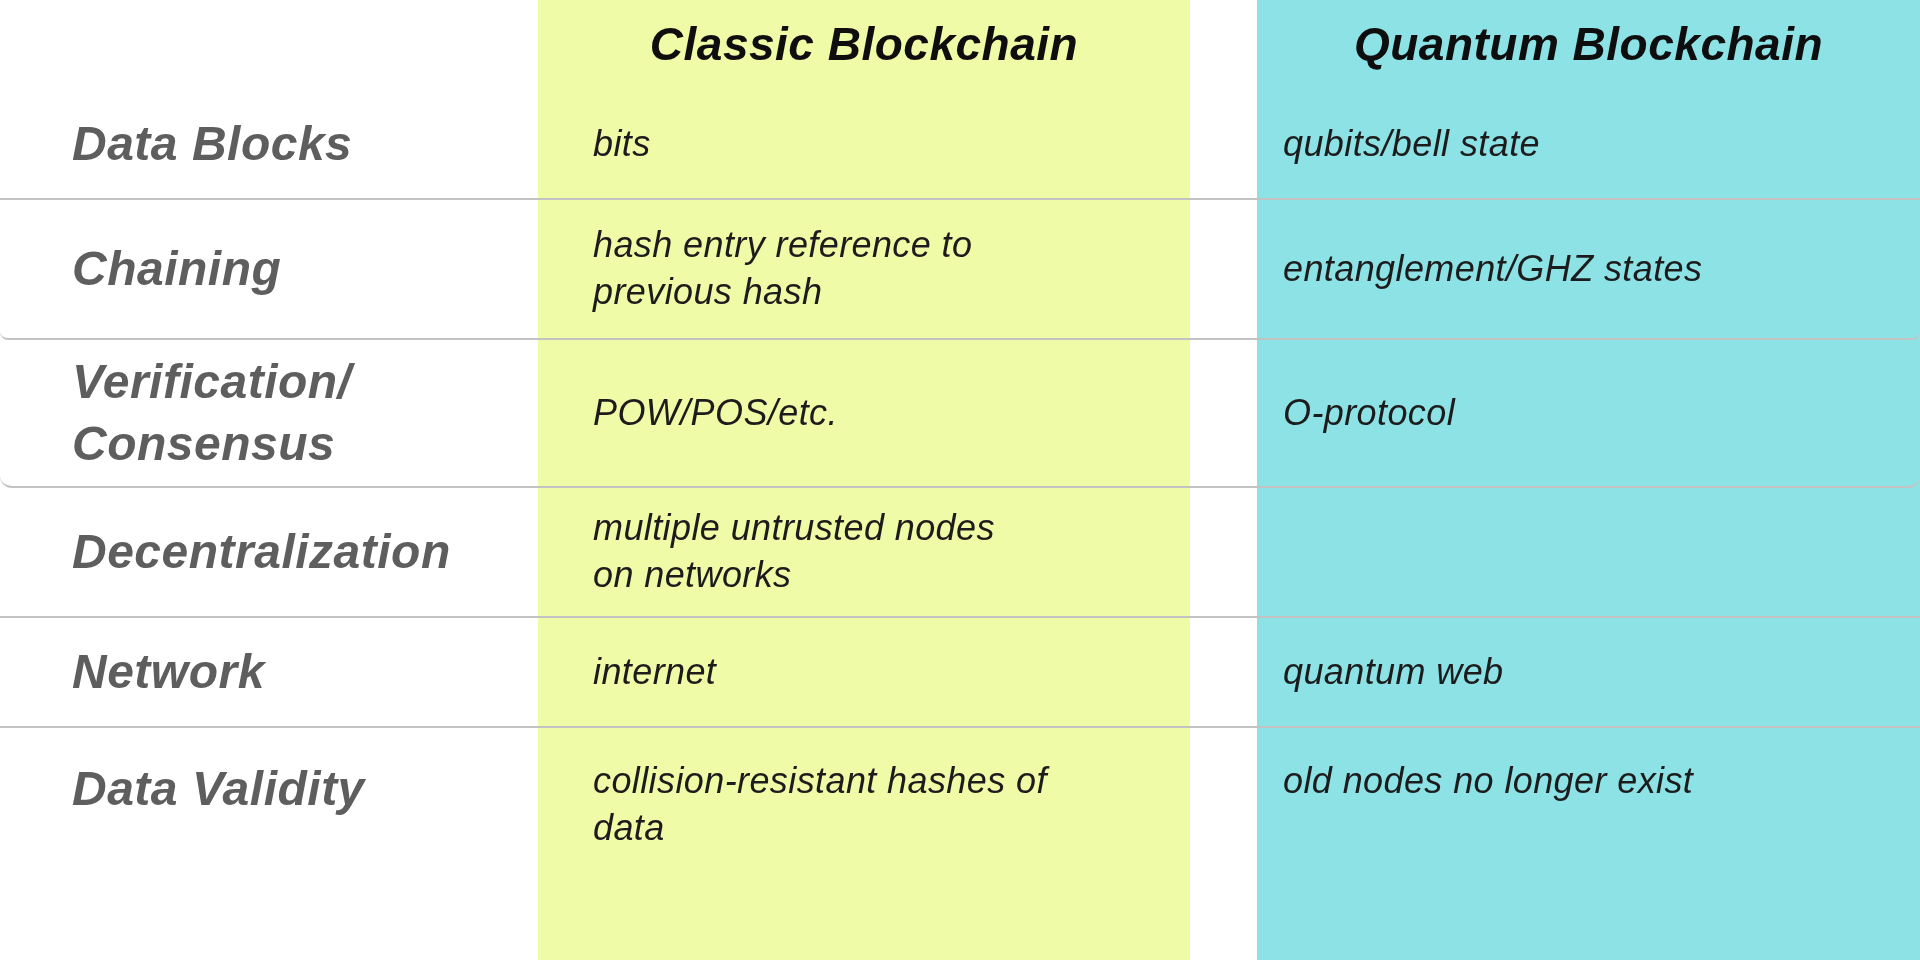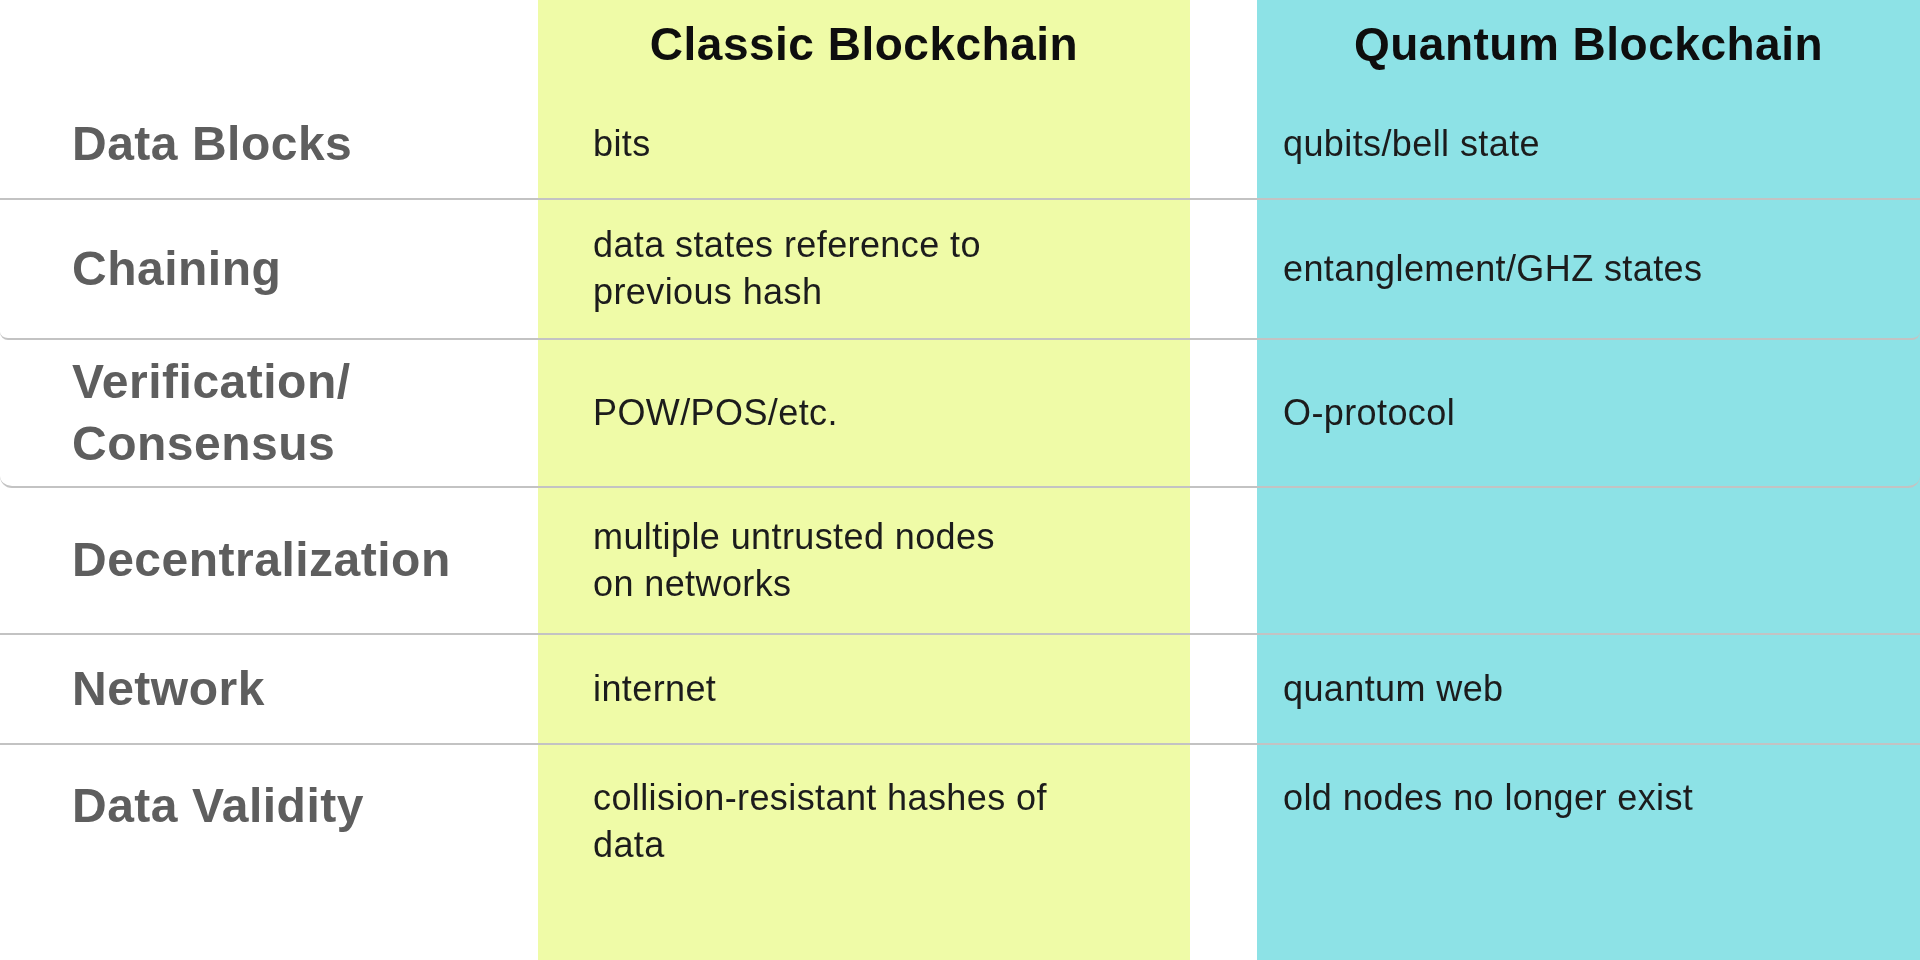--- a/index.html
+++ b/index.html
@@ -17,34 +17,35 @@
   
   .bg-strip { position: absolute; top: 0; bottom: 0; }
   .bg-strip.classic { left: 538px; width: 652px; background: var(--classic-bg, #effba7); }
   .bg-strip.quantum { left: 1257px; width: 663px; background: var(--quantum-bg, #8de2e6); }
 
   .grid {
     position: absolute;
     inset: 0;
     display: flex;
     flex-direction: column;
+    font-style: italic;
   }
 
   .row {
     display: grid;
     grid-template-columns: 538px 652px 67px 663px;
     align-items: center;
   }
   .row.bordered { border-bottom: 2px solid var(--separator, #c3c3c3); }
 
   .r-header { height: 90px; }
   .r0 { height: 110px; }
   .r1 { height: 140px; border-radius: 8px; }
   .r2 { height: 148px; border-radius: 12px; }
-  .r3 { height: 147px; }
+  .r3 { height: 130px; }
   .r4 { height: 110px; }
   .r5 { flex: 1; align-items: start; padding-top: 30px; }
 
   .cell { white-space: pre-line; line-height: 1.3; }
 
   .header-cell {
     text-align: center;
     font-size: 46px;
     font-weight: bold;
     color: var(--header-text, #0e0e0e);
@@ -87,21 +88,21 @@
 
     <div class="row r0 bordered">
       <div class="cell feature-cell">Data Blocks</div>
       <div class="cell value-cell classic-cell">bits</div>
       <div class="cell"></div>
       <div class="cell value-cell quantum-cell">qubits/bell state</div>
     </div>
 
     <div class="row r1 bordered">
       <div class="cell feature-cell">Chaining</div>
-      <div class="cell value-cell classic-cell">data states reference to
+      <div class="cell value-cell classic-cell">hash entry reference to
 previous hash</div>
       <div class="cell"></div>
       <div class="cell value-cell quantum-cell">entanglement/GHZ states</div>
     </div>
 
     <div class="row r2 bordered">
       <div class="cell feature-cell">Verification/
 Consensus</div>
       <div class="cell value-cell classic-cell">POW/POS/etc.</div>
       <div class="cell"></div>

